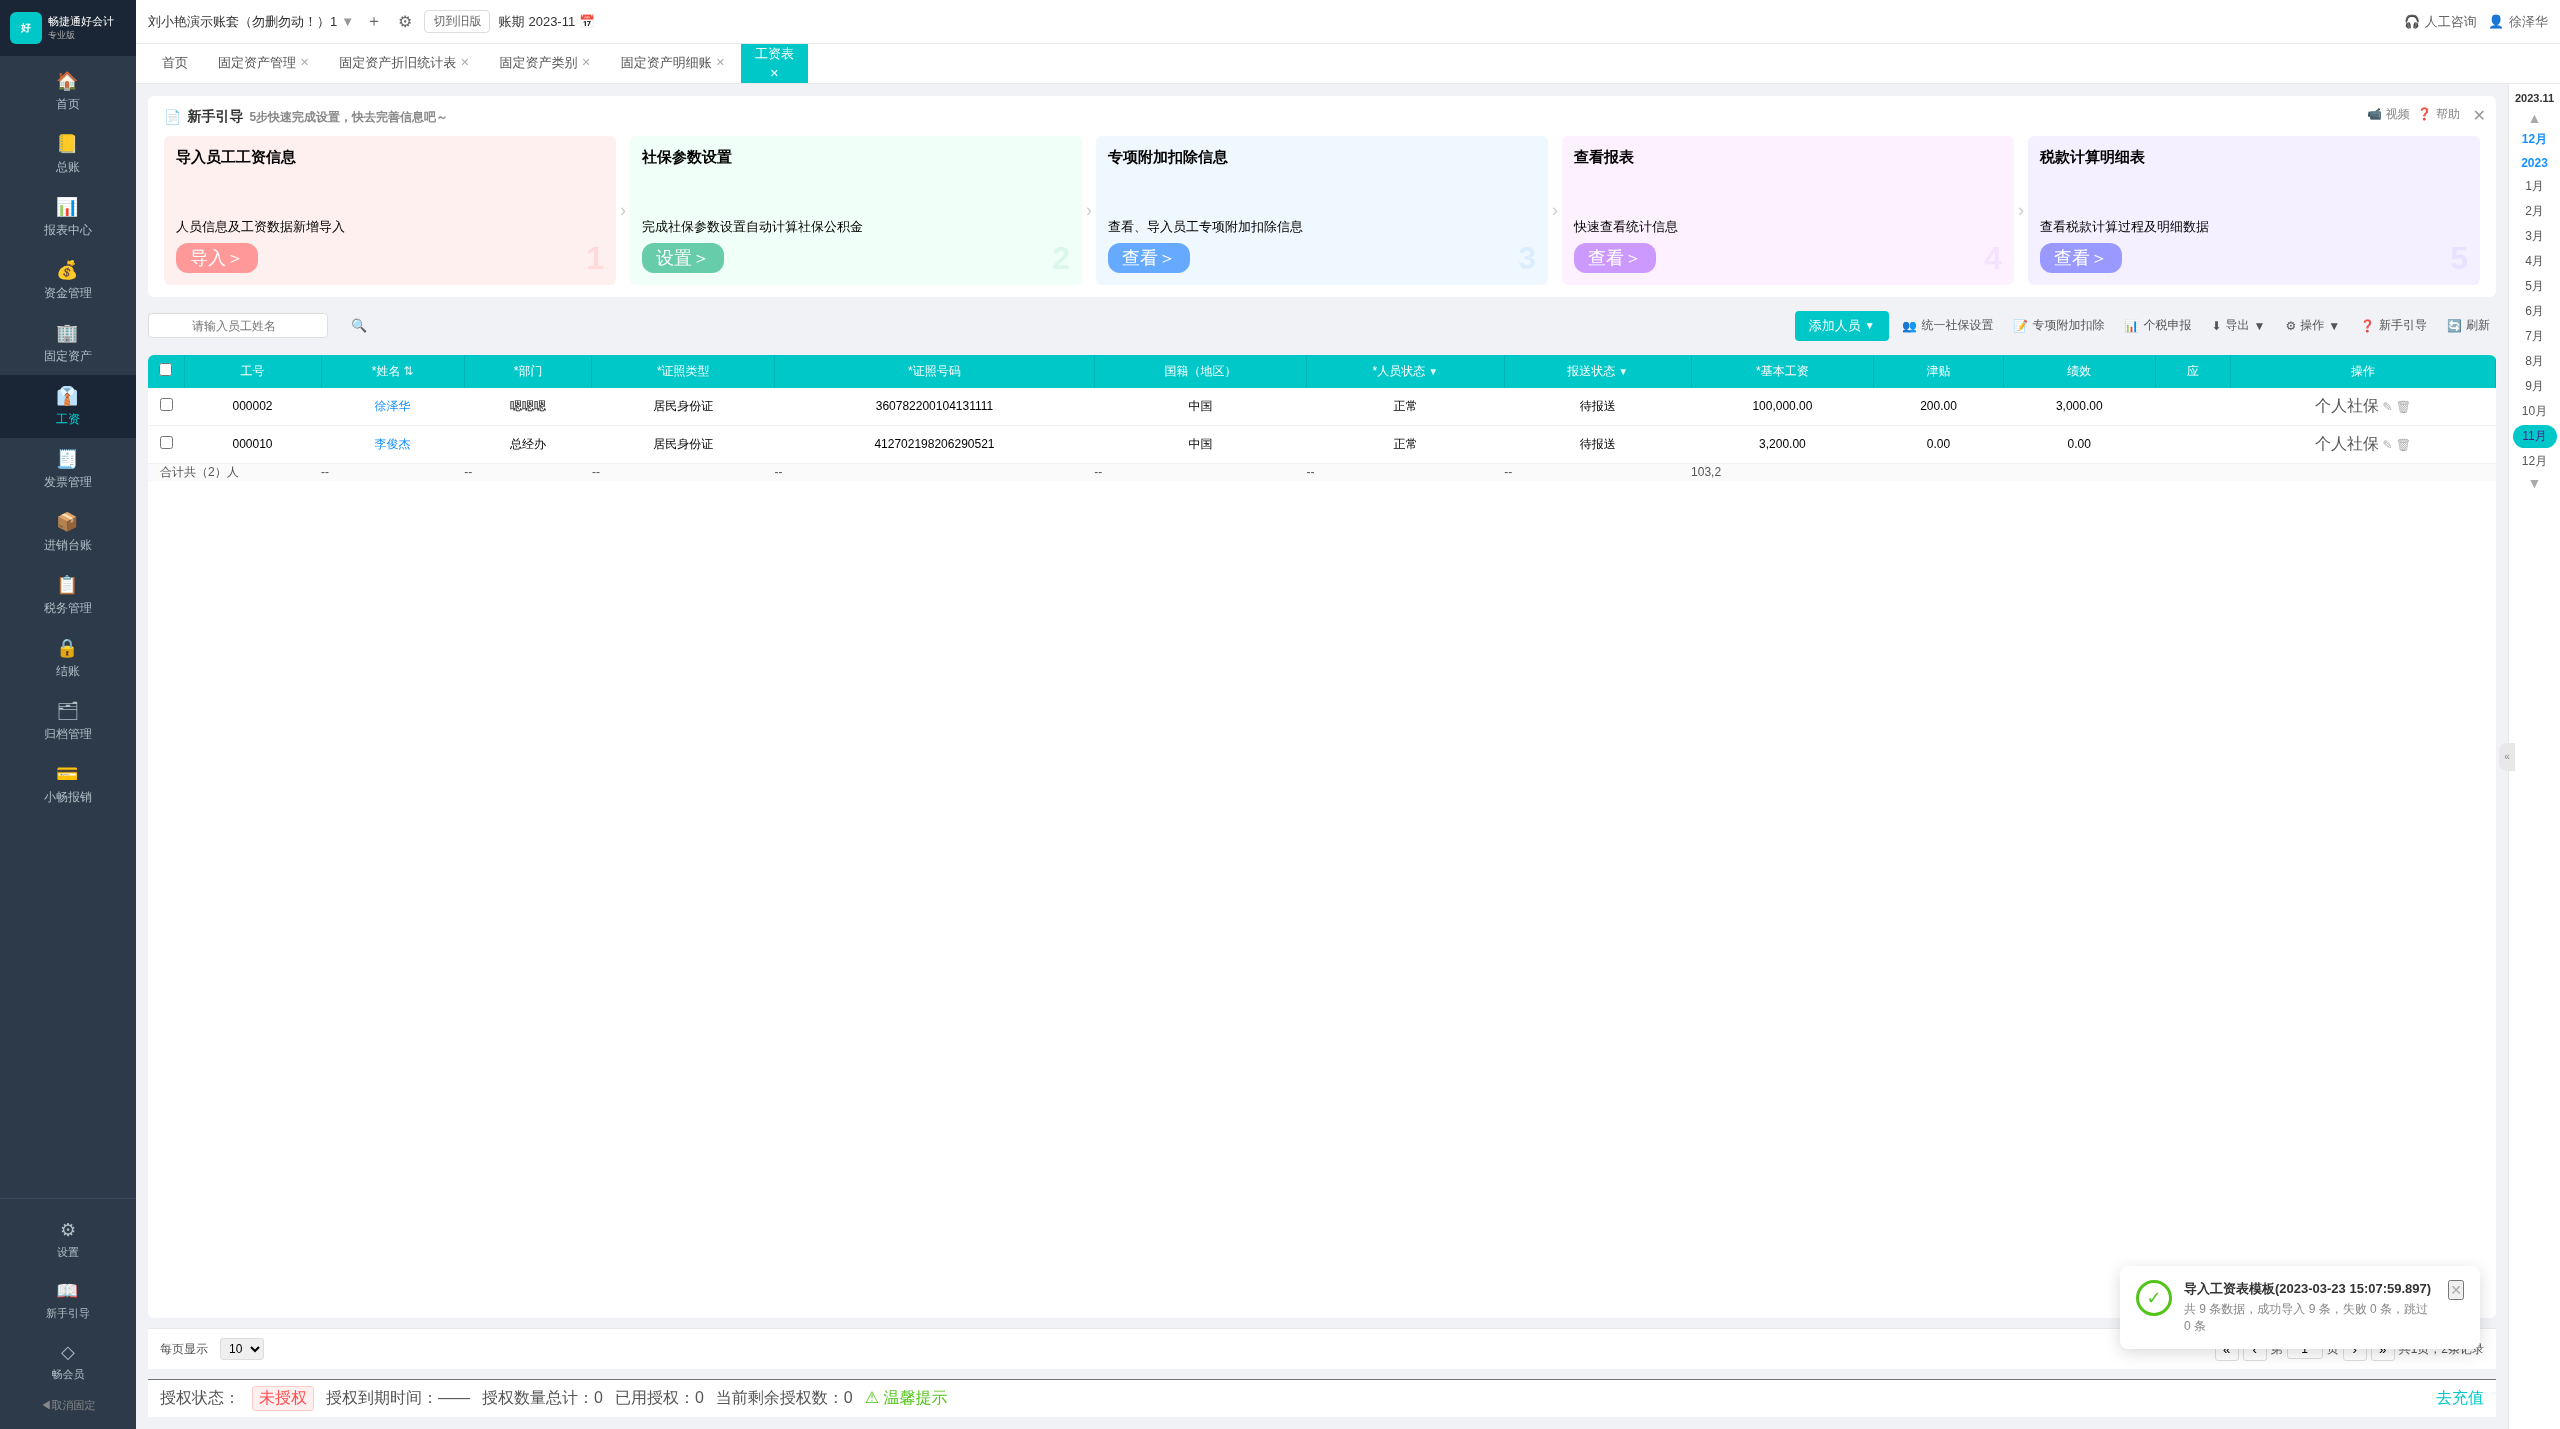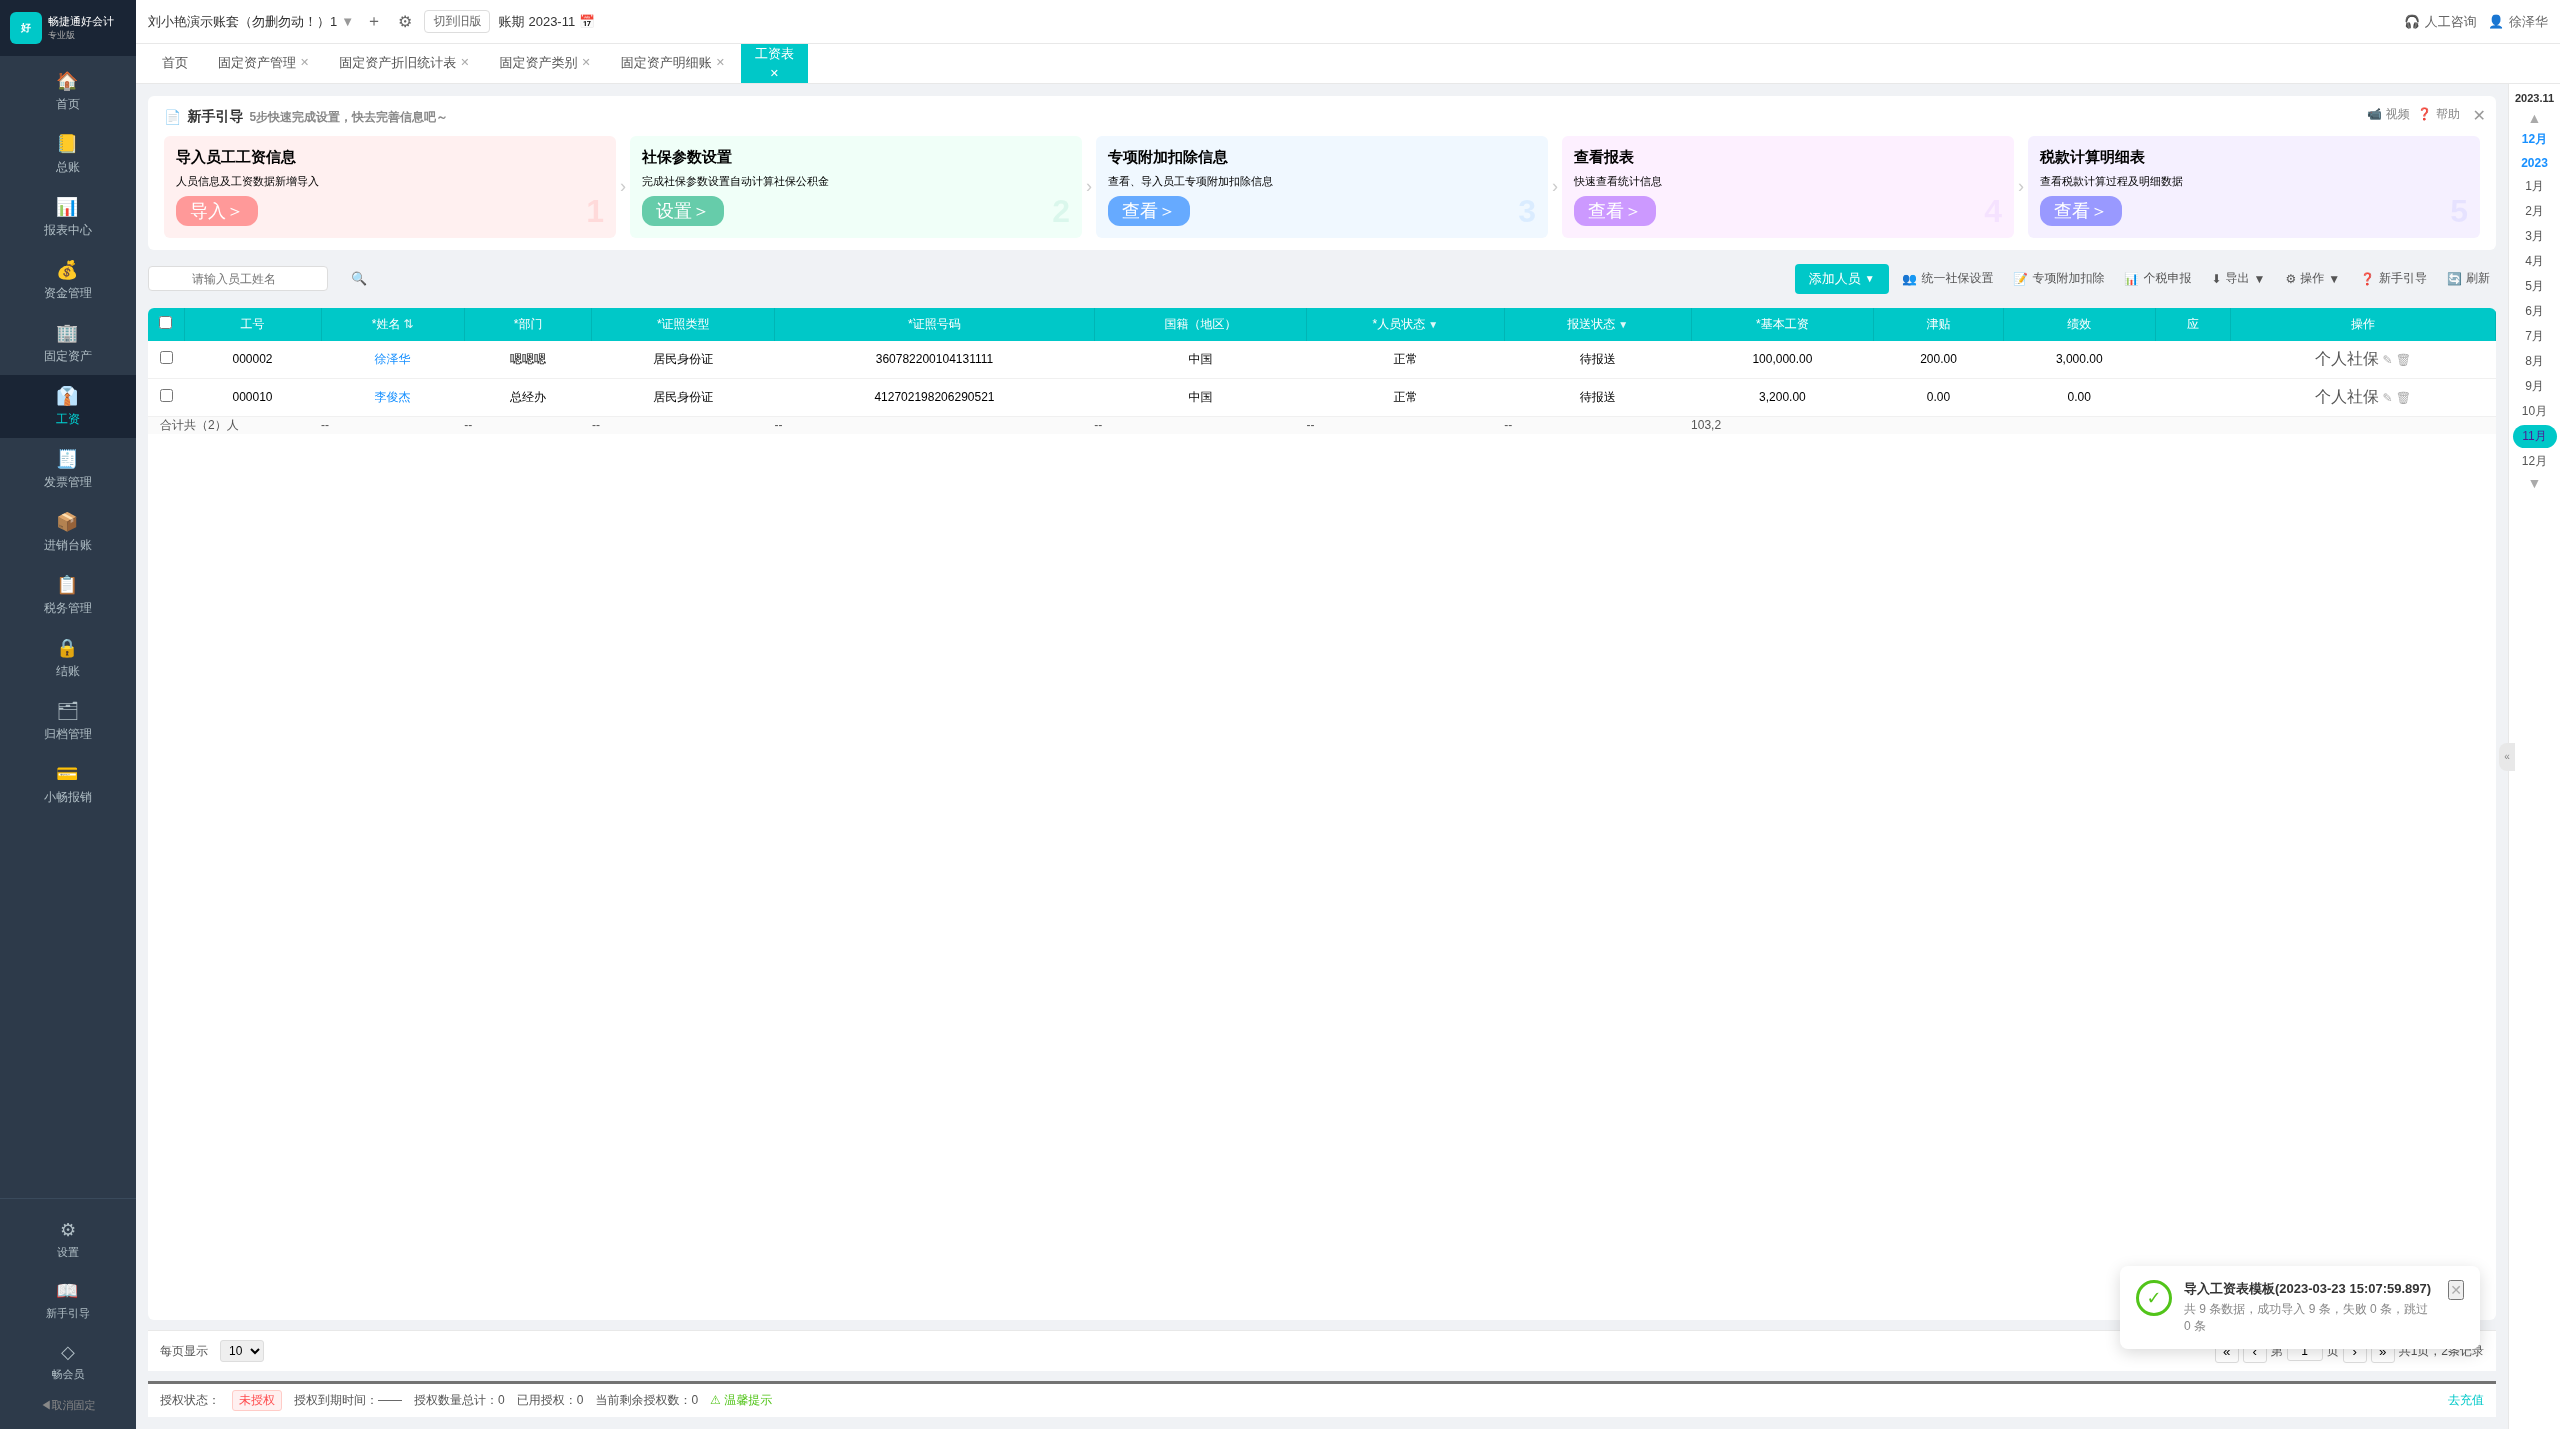--- a/index.html
+++ b/index.html
@@ -131,21 +131,21 @@
     }
     .wizard-sub { font-size: 12px; color: #888; }
     .wizard-steps {
       display: flex; gap: 0; align-items: stretch;
     }
     .wizard-step {
       flex: 1; border-radius: 6px; padding: 12px; position: relative; display: flex; flex-direction: column; gap: 6px;
     }
     .wizard-step .step-num { font-size: 32px; font-weight: bold; opacity: 0.15; position: absolute; bottom: 8px; right: 12px; }
     .wizard-step .step-title { font-size: 15px; font-weight: bold; }
-    .wizard-step .step-desc { font-size: 11px; line-height: 1.5; }
+    .wizard-step .step-desc { font-size: 13px; line-height: 1.5; margin-top: 44px; }
     .wizard-step .step-btn {
       margin-top: auto; align-self: flex-start;
       border: none; border-radius: 12px; padding: 3px 14px; cursor: pointer; font-size: 18px;
     }
     .step-arrow {
       display: flex; align-items: center; color: #ccc; font-size: 18px; padding: 0 4px;
     }
     .step1 { background: #fff0f0; }
     .step1 .step-btn { background: #ff9999; color: #fff; }
     .step1 .step-num { color: #ff6666; }
@@ -220,23 +220,23 @@
     .pagination { display: flex; align-items: center; gap: 4px; margin-left: auto; }
     .page-btn { border: 1px solid #ddd; background: #fff; width: 24px; height: 24px; cursor: pointer; border-radius: 3px; display: flex; align-items: center; justify-content: center; }
     .page-input { border: 1px solid #ddd; border-radius: 3px; width: 36px; text-align: center; padding: 2px; font-size: 12px; }
     .per-page { display: flex; align-items: center; gap: 12px; }
     .per-page select { border: 1px solid #ddd; border-radius: 3px; padding: 2px 4px; font-size: 12px; }
 
     
     .status-bar {
       background: #fff;
       padding: 6px 12px;
-      font-size: 12px; color: #555;
+      font-size: 16px; color: #555;
       display: flex; align-items: center; gap: 12px;
-      border-top: 3px solid #737373;
+      border-top: 1px solid #737373;
     }
     .status-unauth { color: #ff4d4f; background: #fff0f0; border: 1px solid #ffccc7; border-radius: 3px; padding: 1px 6px; }
     .status-warn { color: #52c41a; }
     .status-right { margin-left: auto; color: #00c8c8; cursor: pointer; }
 
     
     .cal-panel {
       width: 52px;
       background: #fff;
       border-left: 1px solid #e8e8e8;

